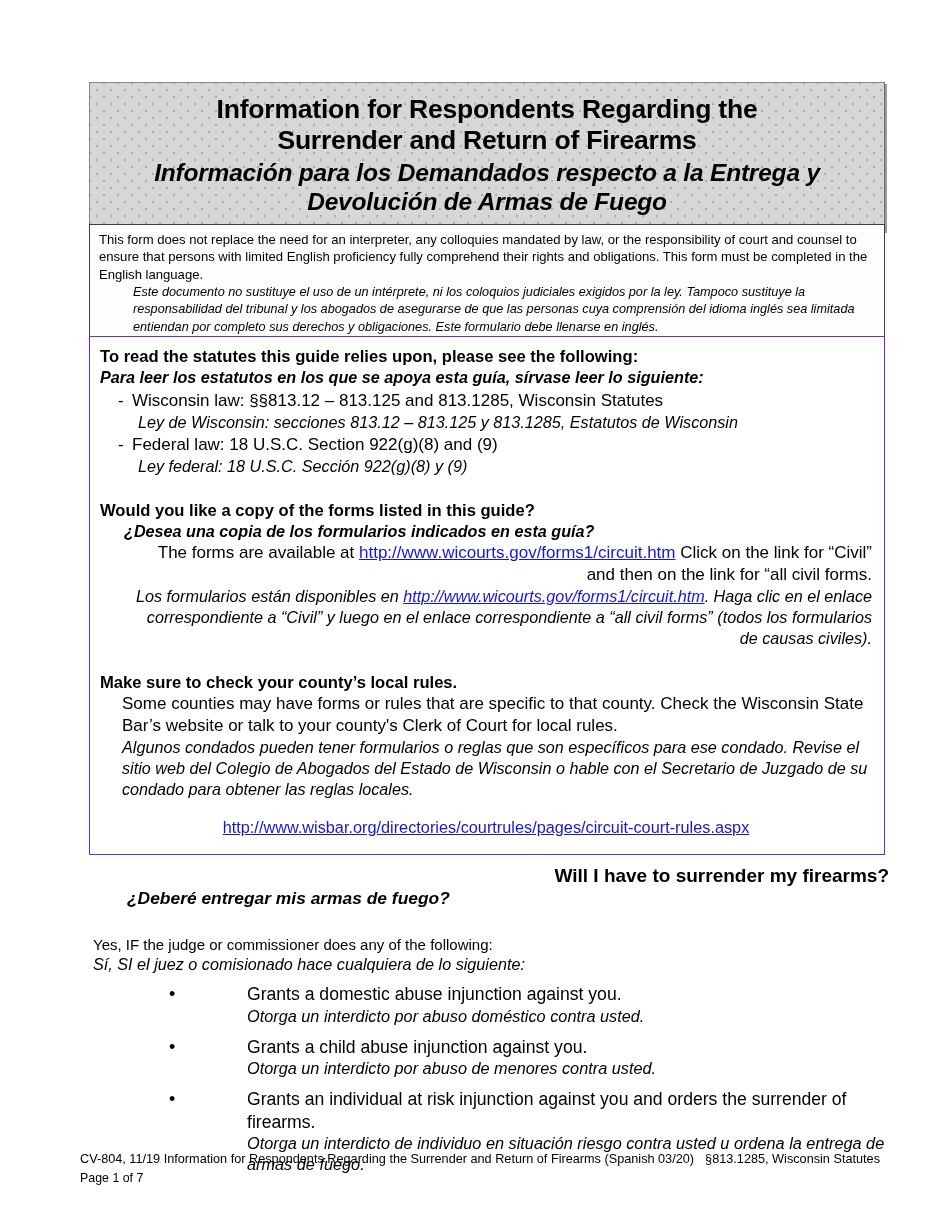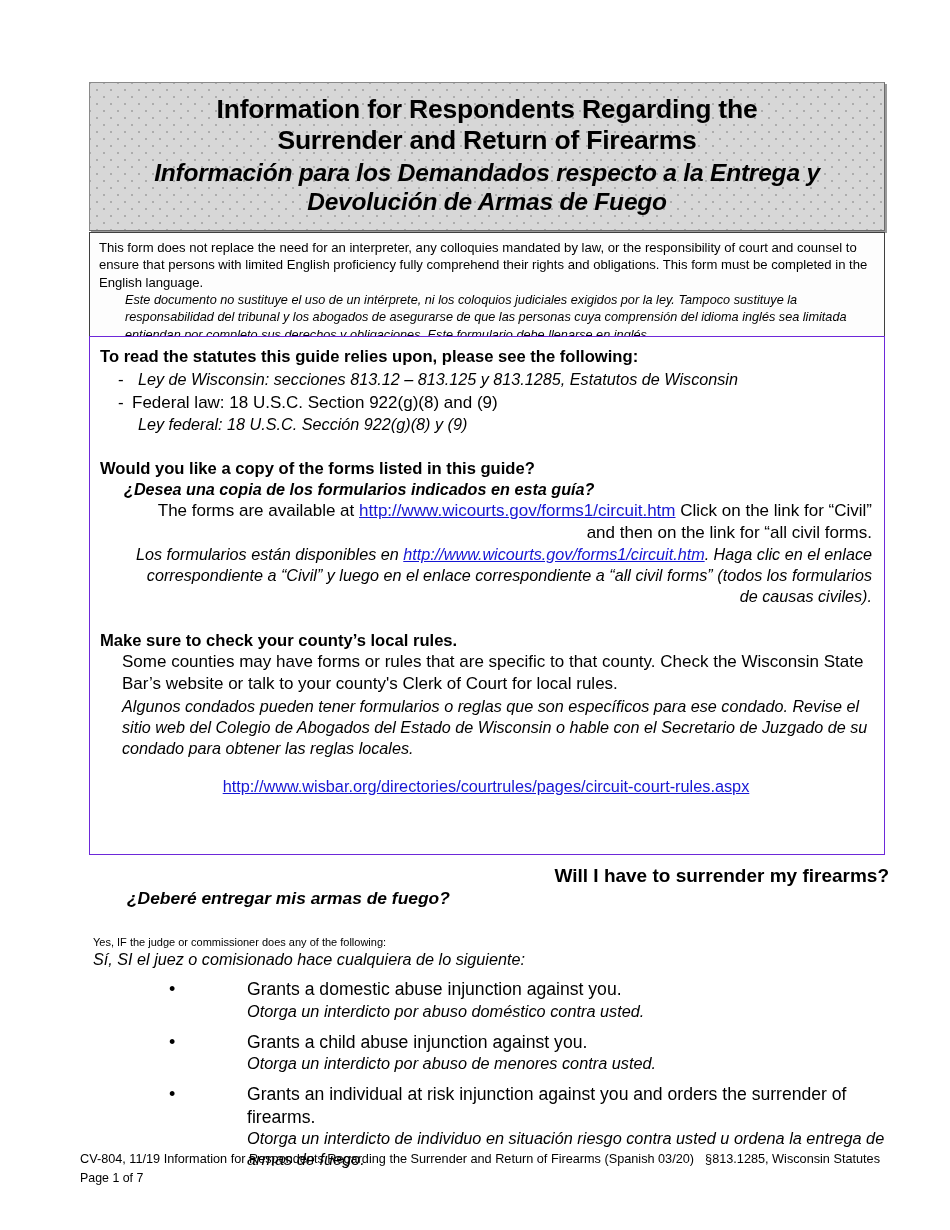--- a/index.html
+++ b/index.html
@@ -56,36 +56,36 @@
     font-style: italic;
     line-height: 1.2;
     letter-spacing: -0.2px;
     margin-top: 2px;
   }
 
   
   .disclaimer-box {
     position: absolute;
     left: 89px;
-    top: 232px;
+    top: 224px;
     width: 796px;
     box-sizing: border-box;
     border: 1px solid #3f3f3f;
     background: #fdfdfd;
     padding: 6px 9px 5px 9px;
   }
   .disclaimer-en {
     font-size: 13.1px;
     line-height: 1.33;
   }
   .disclaimer-es {
     font-size: 12.7px;
     font-style: italic;
     line-height: 1.35;
-    margin-left: 26px;
+    margin-left: 34px;
     margin-top: 1px;
   }
 
   
   .main-box {
     position: absolute;
     left: 89px;
     top: 336px;
     width: 796px;
     height: 519px;
@@ -166,21 +166,21 @@
   }
   .q-es {
     font-size: 17.4px;
     font-weight: bold;
     font-style: italic;
     line-height: 1.25;
     margin-left: 28px;
   }
 
   .intro-wrap { margin-top: 25px; margin-left: -6px; }
-  .intro-en { font-size: 11px; line-height: 1.28; }
+  .intro-en { font-size: 15px; line-height: 1.28; }
   .intro-es { font-size: 16.2px; font-style: italic; line-height: 1.28; }
 
   .bullets { margin-top: 8px; }
   .bullet-item { display: flex; margin-top: 9px; }
   .bullet-mark {
     flex: 0 0 30px;
     width: 30px;
     box-sizing: border-box;
     padding-left: 70px;
     font-size: 18px;
@@ -230,25 +230,27 @@
 
   <div class="disclaimer-box">
     <div class="disclaimer-en">This form does not replace the need for an interpreter, any colloquies mandated by law, or the responsibility of court and counsel to ensure that persons with limited English proficiency fully comprehend their rights and obligations. This form must be completed in the English language.</div>
     <div class="disclaimer-es">Este documento no sustituye el uso de un intérprete, ni los coloquios judiciales exigidos por la ley. Tampoco sustituye la responsabilidad del tribunal y los abogados de asegurarse de que las personas cuya comprensión del idioma inglés sea limitada entiendan por completo sus derechos y obligaciones. Este formulario debe llenarse en inglés.</div>
   </div>
 
   <div class="main-box">
 
     <div>
       <div class="h-en">To read the statutes this guide relies upon, please see the following:</div>
+      <div class="h-es">Para leer los estatutos en los que se apoya esta guía, sírvase leer lo siguiente:</div>
       <div class="dash-list">
 
         <div class="dash-item">
           <div class="dash-mark">-</div>
           <div class="dash-body">
+            <div class="body-en">Wisconsin law: §§813.12 – 813.125 and 813.1285, Wisconsin Statutes</div>
             <div class="body-es">Ley de Wisconsin: secciones 813.12 – 813.125 y 813.1285, Estatutos de Wisconsin</div>
           </div>
         </div>
 
         <div class="dash-item">
           <div class="dash-mark">-</div>
           <div class="dash-body">
             <div class="body-en">Federal law: 18 U.S.C. Section 922(g)(8) and (9)</div>
             <div class="body-es">Ley federal: 18 U.S.C. Sección 922(g)(8) y (9)</div>
           </div>

